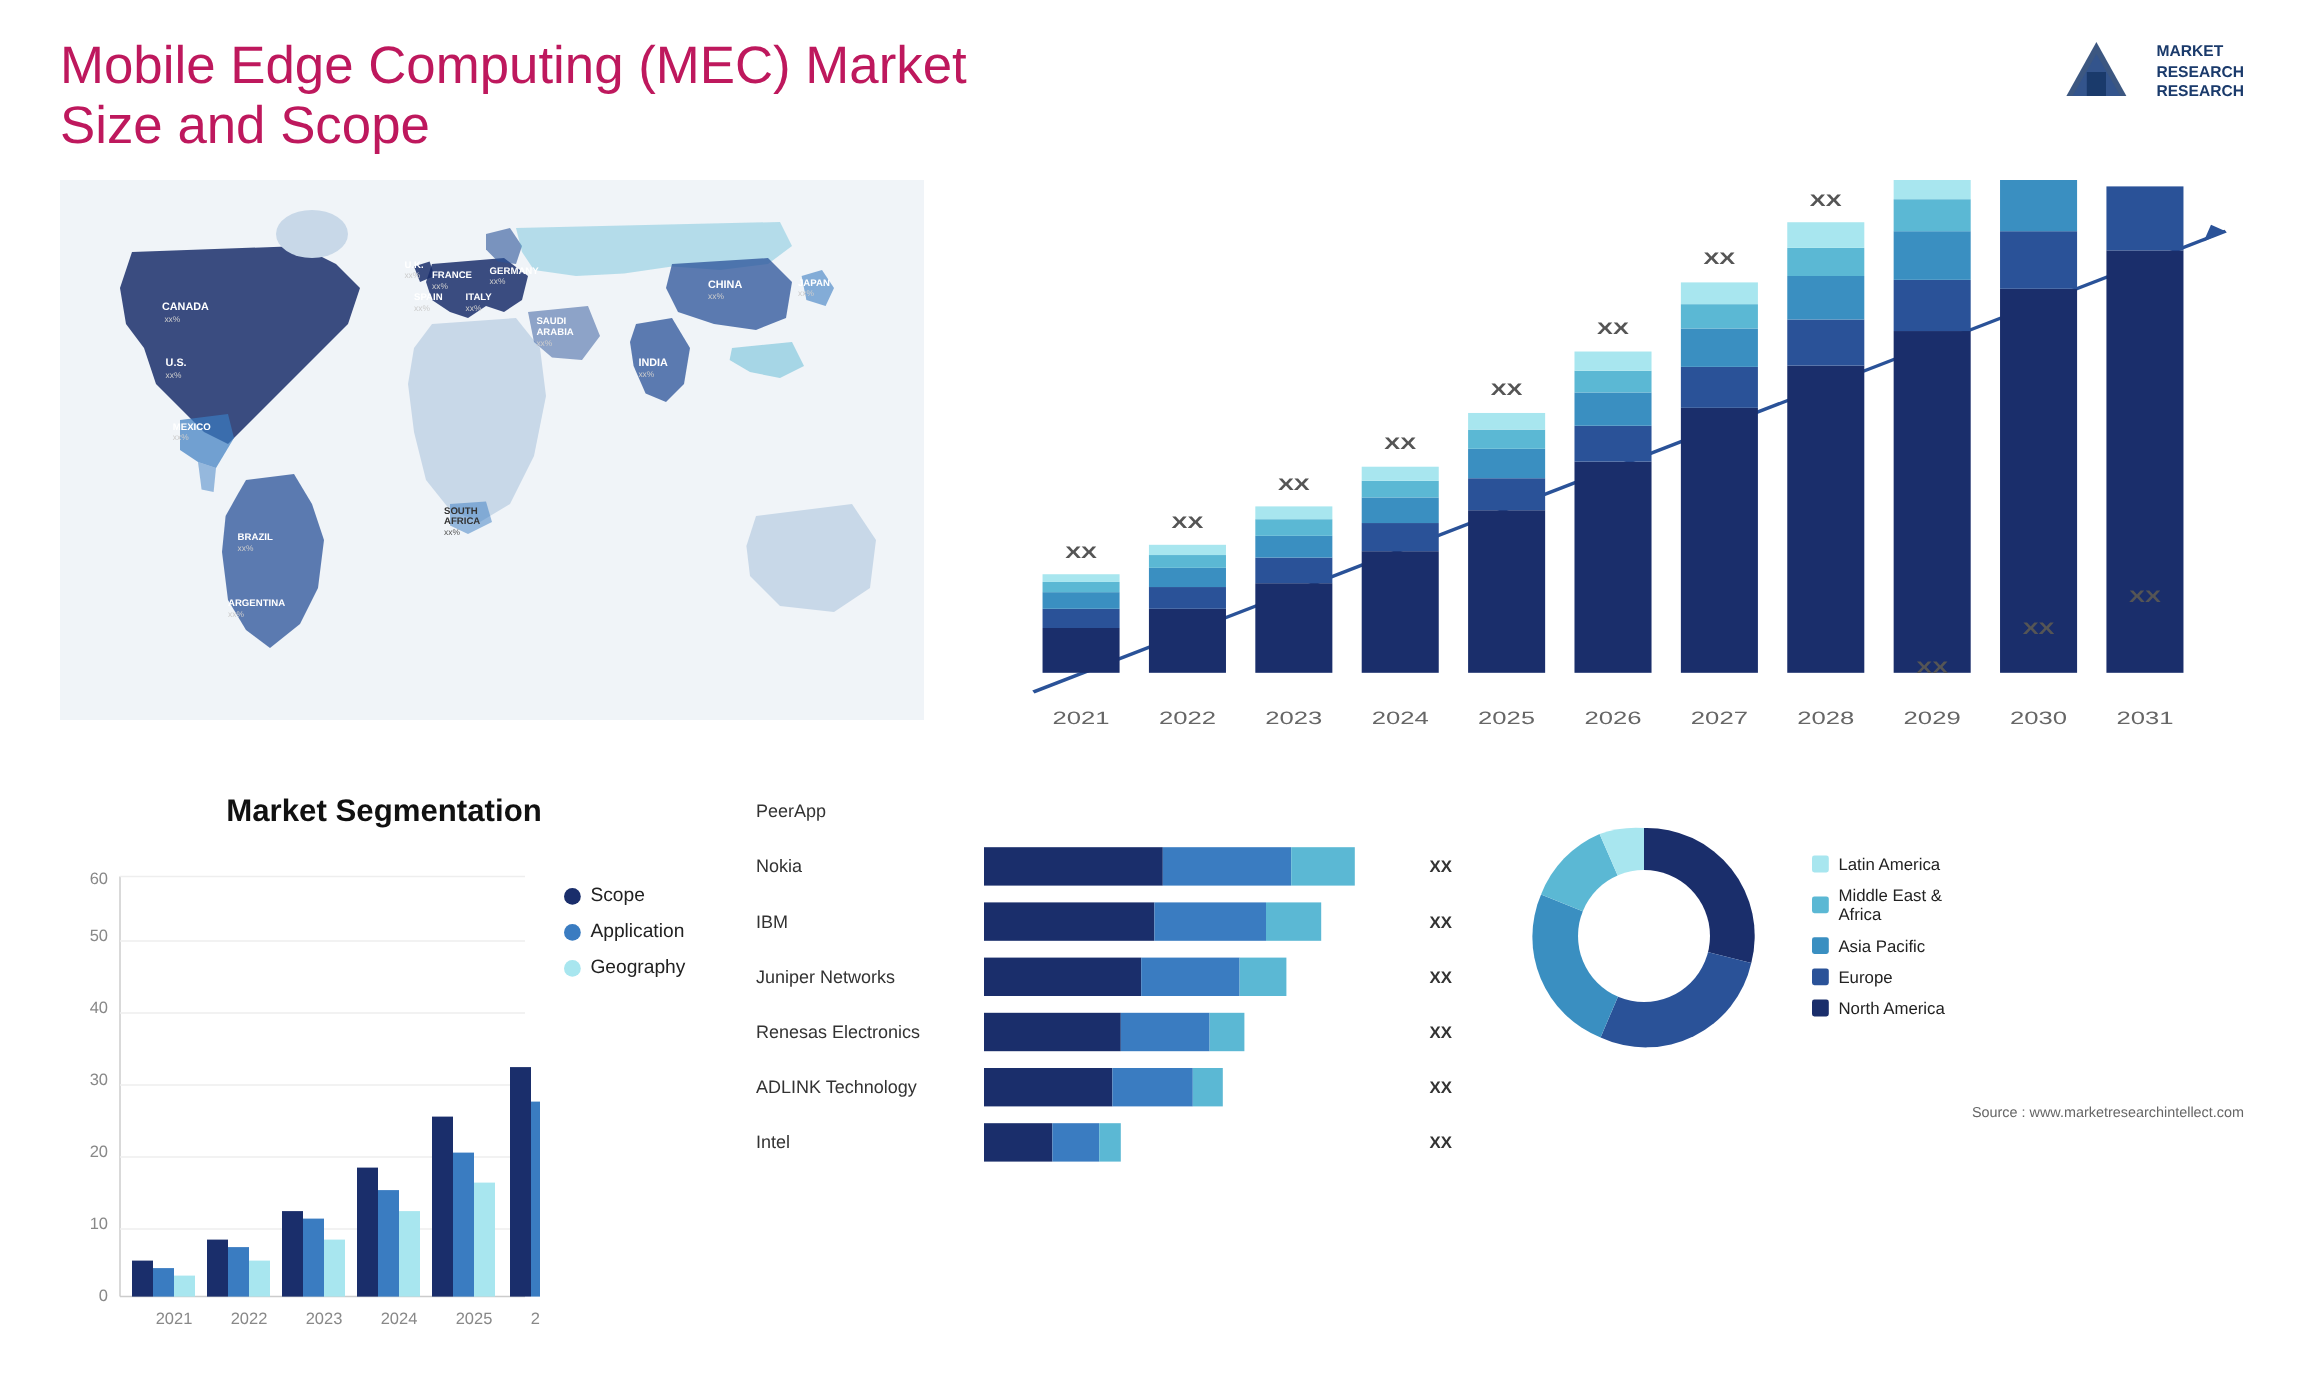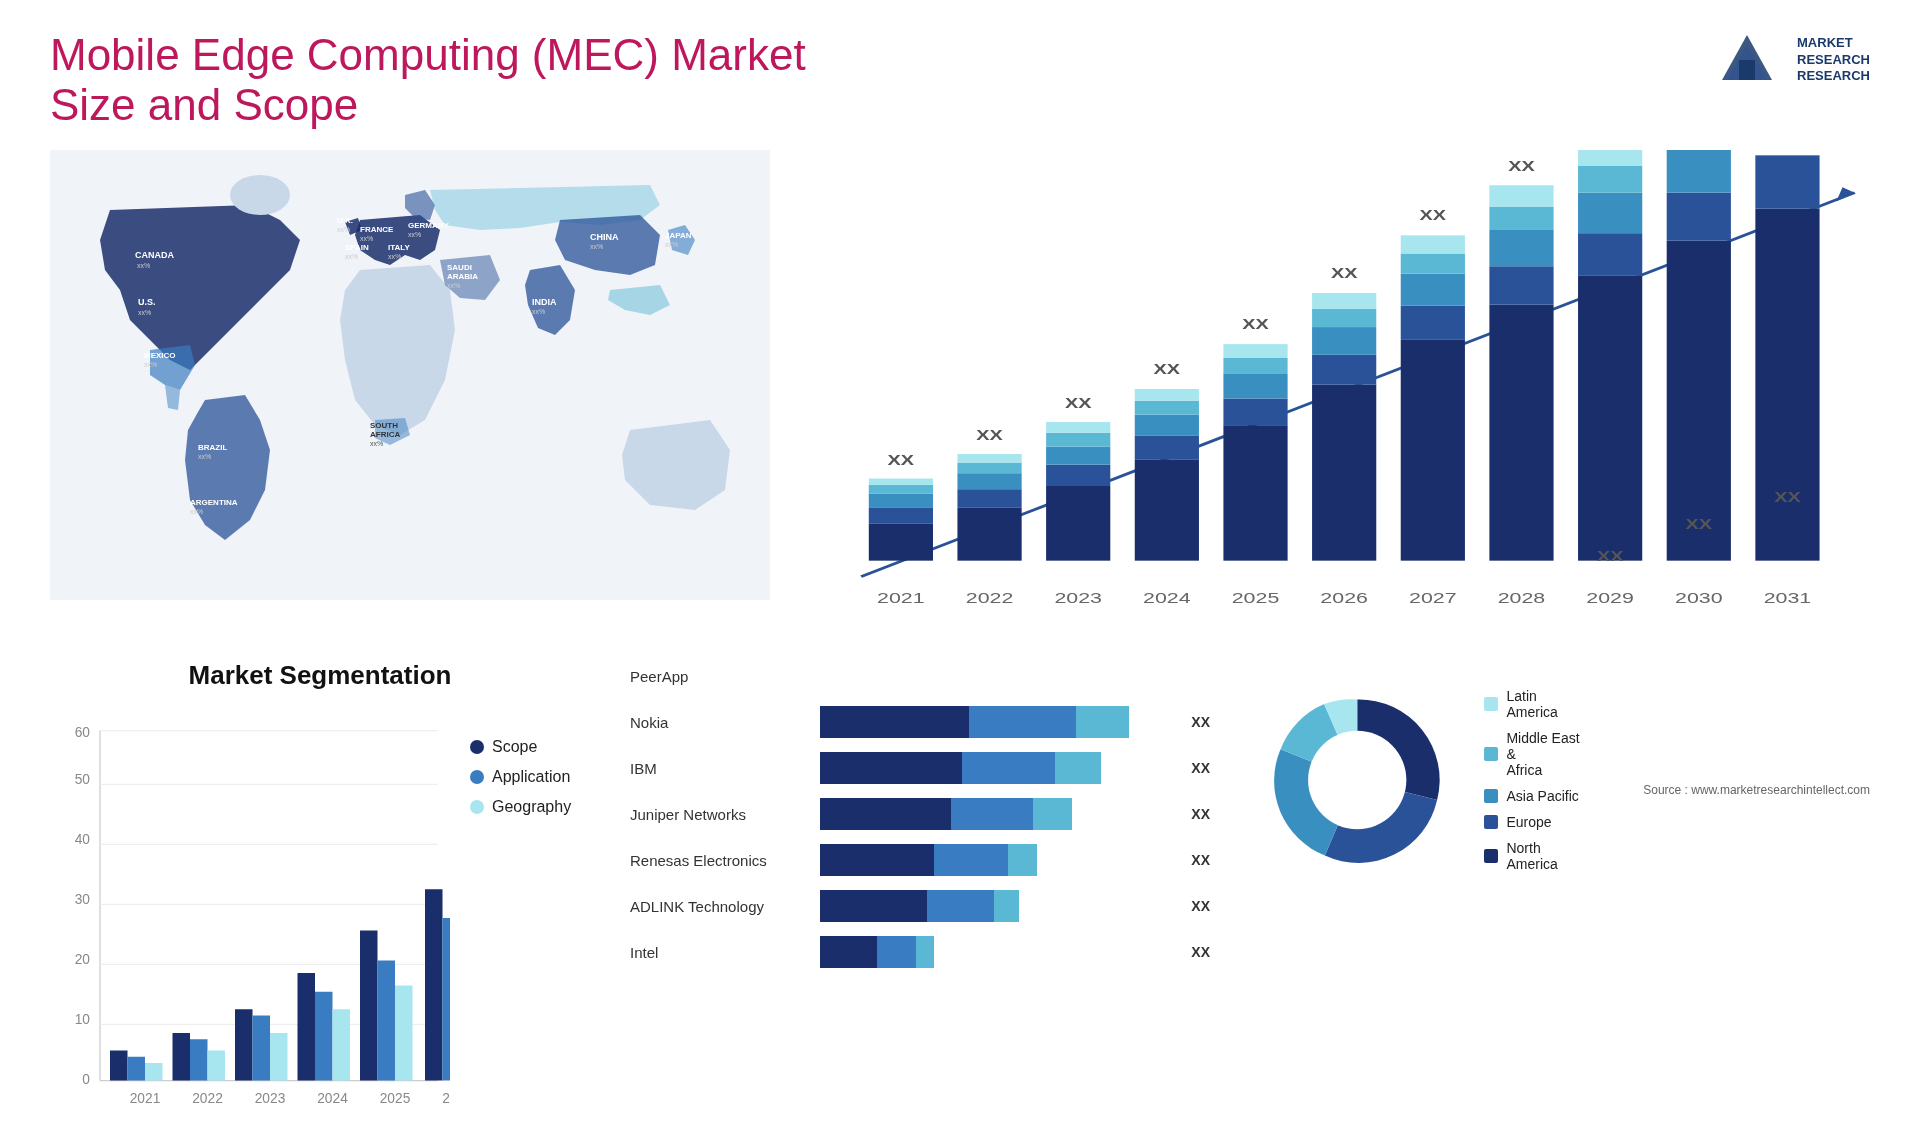--- a/index.html
+++ b/index.html
@@ -148,22 +148,22 @@
       font-size: 14px;
       font-weight: 600;
       color: #333;
       margin-left: 6px;
       flex-shrink: 0;
     }
 
     
     .regional-container {
       display: flex;
-      flex-direction: row;
-      align-items: center;
+      flex-direction: column;
+      align-items: flex-start;
     }
     .regional-chart-row {
       display: flex;
       align-items: center;
       gap: 20px;
     }
     .regional-legend {
       display: flex;
       flex-direction: column;
       gap: 10px;

